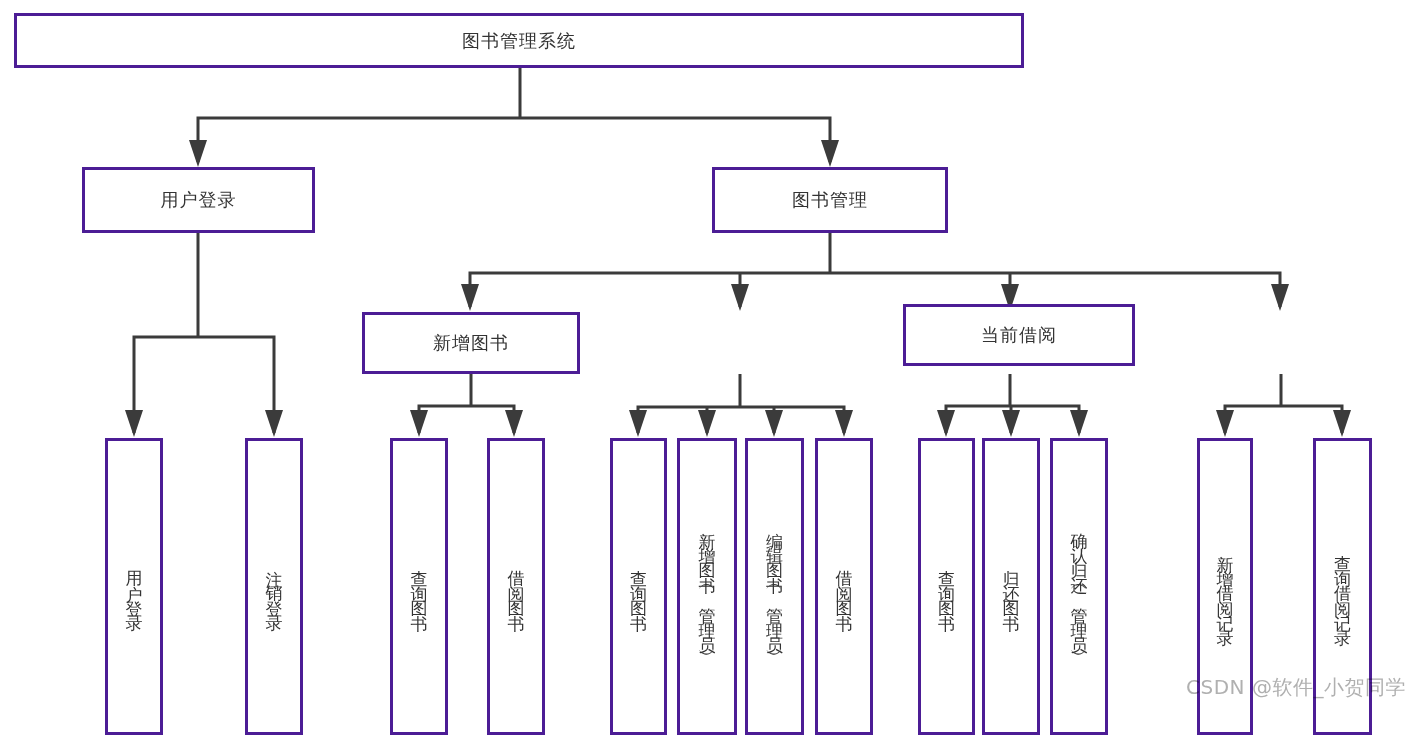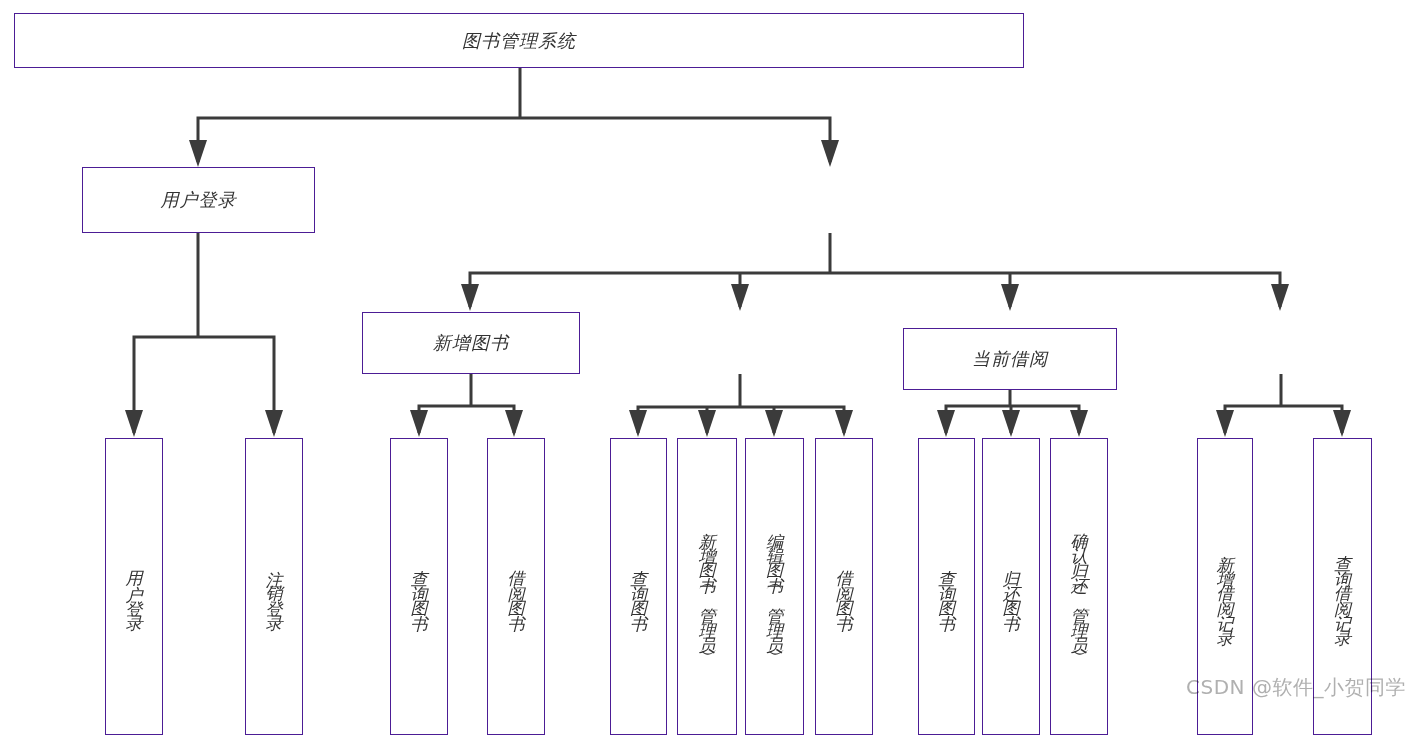--- a/index.html
+++ b/index.html
@@ -10,28 +10,27 @@
     font-family:"DejaVu Sans",sans-serif;
     overflow:hidden;
   }
   #connectors{position:absolute;left:0;top:0;z-index:1;}
   #connectors path{stroke:#3b3b3b;stroke-width:3;fill:none;}
   #connectors polygon{fill:#3b3b3b;stroke:none;}
   .box{
     position:absolute;
     box-sizing:border-box;
     background:#ffffff;
-    border:1px solid #4c1d95;
+    border:3px solid #4c1d95;
     color:#333333;
     display:flex;
     align-items:center;
     justify-content:center;
     z-index:2;
     text-align:center;
-    font-style:italic;
   }
   .hbox{font-size:18px;letter-spacing:1px;}
   .vbox{
     writing-mode:vertical-rl;
     text-orientation:mixed;
     font-size:17px;
     letter-spacing:15px;
     line-height:1;
   }
   .watermark{
@@ -89,23 +88,24 @@
     <g>
       <path d="M1281 374 V406 M1225 433 V406 H1342 V433"></path>
       <polygon points="1216,410 1234,410 1225,437"></polygon>
       <polygon points="1333,410 1351,410 1342,437"></polygon>
     </g>
   </svg>
 
   <div class="box hbox" style="left:14px;top:13px;width:1010px;height:55px;">图书管理系统</div>
 
   <div class="box hbox" style="left:82px;top:167px;width:233px;height:66px;">用户登录</div>
+  <div class="box hbox" style="left:712px;top:167px;width:236px;height:66px;">图书管理</div>
 
   <div class="box hbox" style="left:362px;top:312px;width:218px;height:62px;">新增图书</div>
-  <div class="box hbox" style="left:903px;top:328px;width:214px;height:62px;">当前借阅</div>
+  <div class="box hbox" style="left:903px;top:304px;width:232px;height:62px;">当前借阅</div>
 
   <div class="box vbox" style="left:105px;top:438px;width:58px;height:297px;">用户登录</div>
   <div class="box vbox" style="left:245px;top:438px;width:58px;height:297px;">注销登录</div>
 
   <div class="box vbox" style="left:390px;top:438px;width:58px;height:297px;">查询图书</div>
   <div class="box vbox" style="left:487px;top:438px;width:58px;height:297px;">借阅图书</div>
 
   <div class="box vbox" style="left:610px;top:438px;width:57px;height:297px;">查询图书</div>
   <div class="box vbox" style="left:677px;top:438px;width:60px;height:297px;">新增图书（管理员）</div>
   <div class="box vbox" style="left:745px;top:438px;width:59px;height:297px;">编辑图书（管理员）</div>

